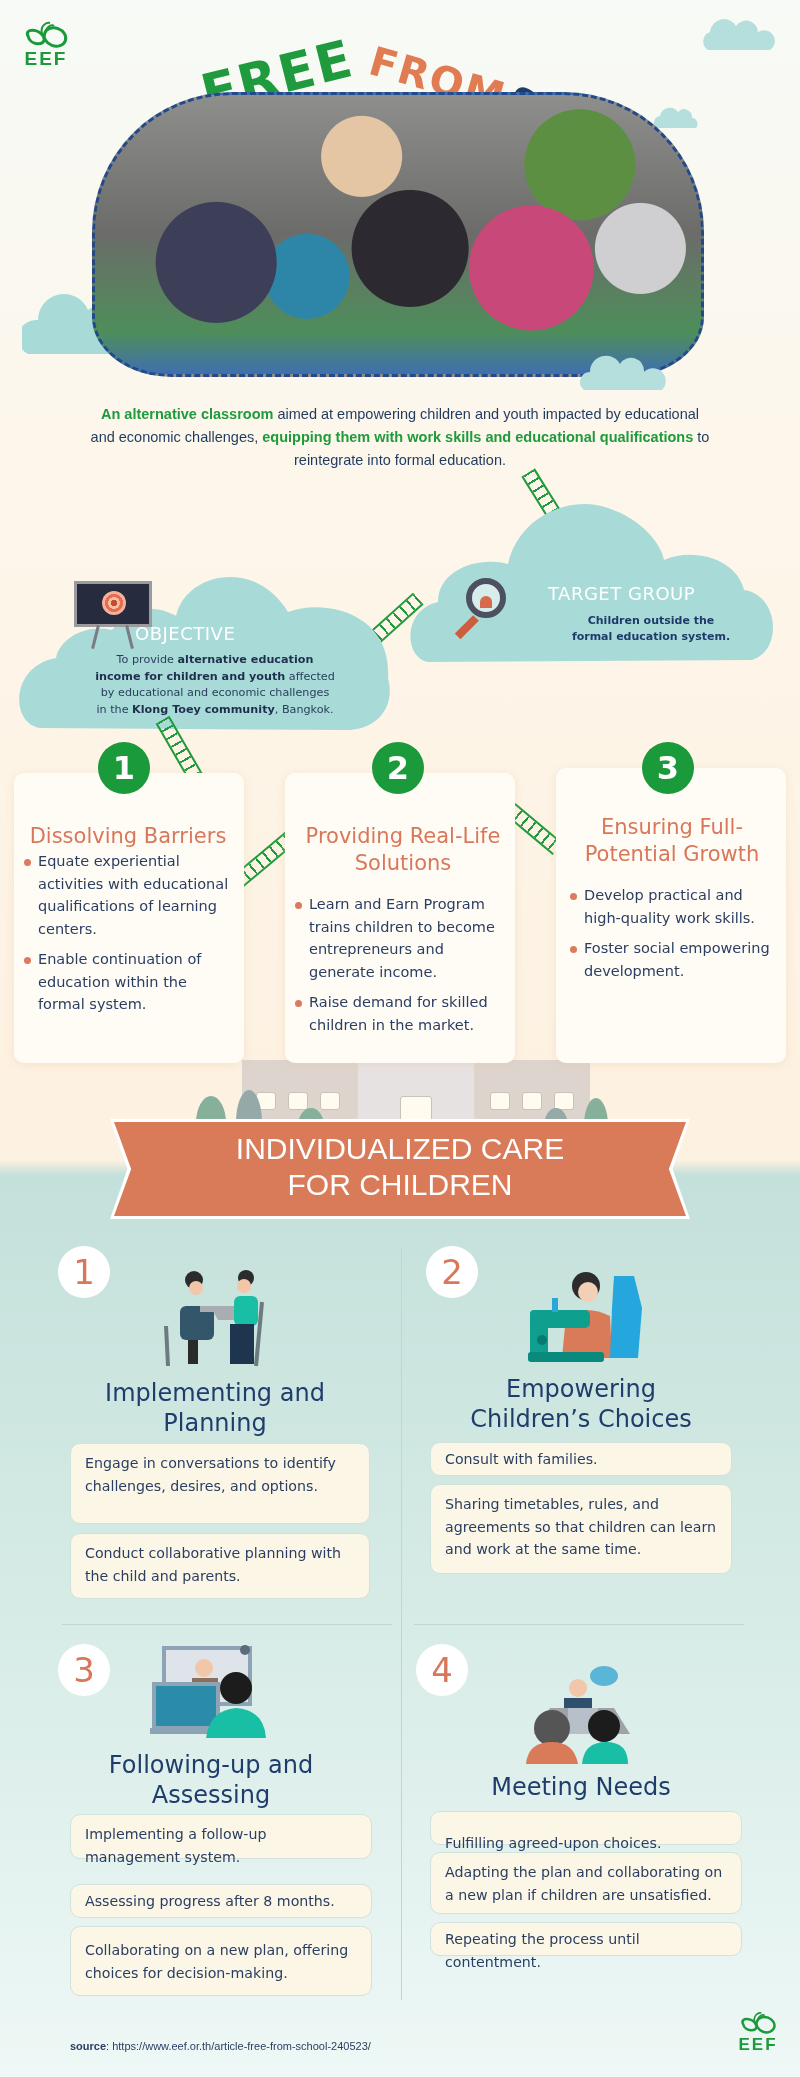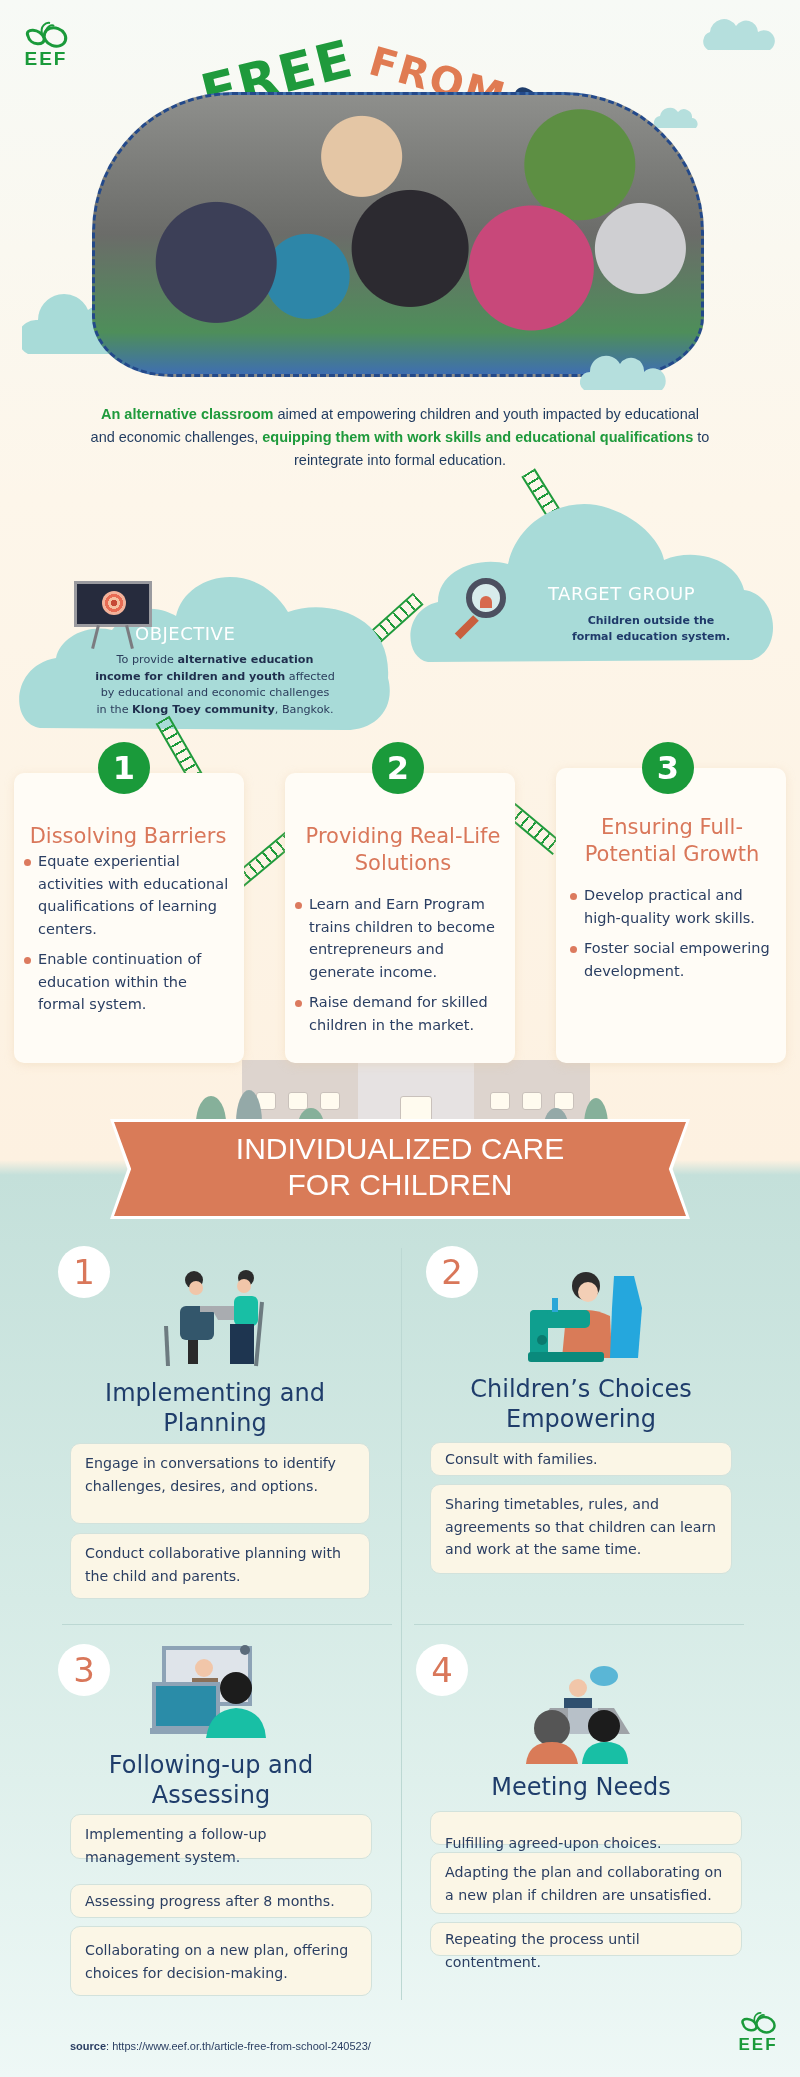--- a/index.html
+++ b/index.html
@@ -248,22 +248,22 @@
       <circle cx="62" cy="24" r="10" fill="#f3cfb6"></circle>
     <path d="M36 90 L40 48 Q60 36 84 48 L86 90 Z" fill="#d97b58"></path>
     <path d="M88 8 L108 8 L116 40 L112 90 L84 90 L86 40 Z" fill="#25a7dd"></path>
     <rect x="4" y="42" width="60" height="18" rx="5" fill="#0f9f8f"></rect>
       <rect x="4" y="42" width="18" height="48" rx="4" fill="#0f9f8f"></rect>
     <rect x="2" y="84" width="76" height="10" rx="3" fill="#0a8a7c"></rect>
     <circle cx="16" cy="72" r="5" fill="#0a7a6e"></circle>
       <rect x="26" y="30" width="6" height="14" fill="#2aa7d8"></rect>
   </svg>
   <div class="care-title" style="left:426px;top:1374px;width:310px">
+      <div>Empowering</div>
       <div>Children’s Choices</div>
-      <div>Empowering</div>
     </div>
   <div class="care-box" style="left:430px;top:1442px;width:302px;height:34px;padding-top:5px">Consult with families.</div>
   <div class="care-box" style="left:430px;top:1484px;width:302px;height:90px">Sharing timetables, rules, and agreements so that children can learn and work at the same time.</div>
 
   <div class="care-num" style="left:58px;top:1644px">3</div>
   <svg class="illus" style="left:150px;top:1644px" width="122" height="94">
     <rect x="14" y="4" width="86" height="56" fill="#dfe4ea" stroke="#8da3b6" stroke-width="4"></rect>
     <circle cx="95" cy="6" r="5" fill="#5b6b7a"></circle>
     <circle cx="54" cy="24" r="9" fill="#f1c6a9"></circle>
       <rect x="42" y="34" width="26" height="20" fill="#8a7058"></rect>

